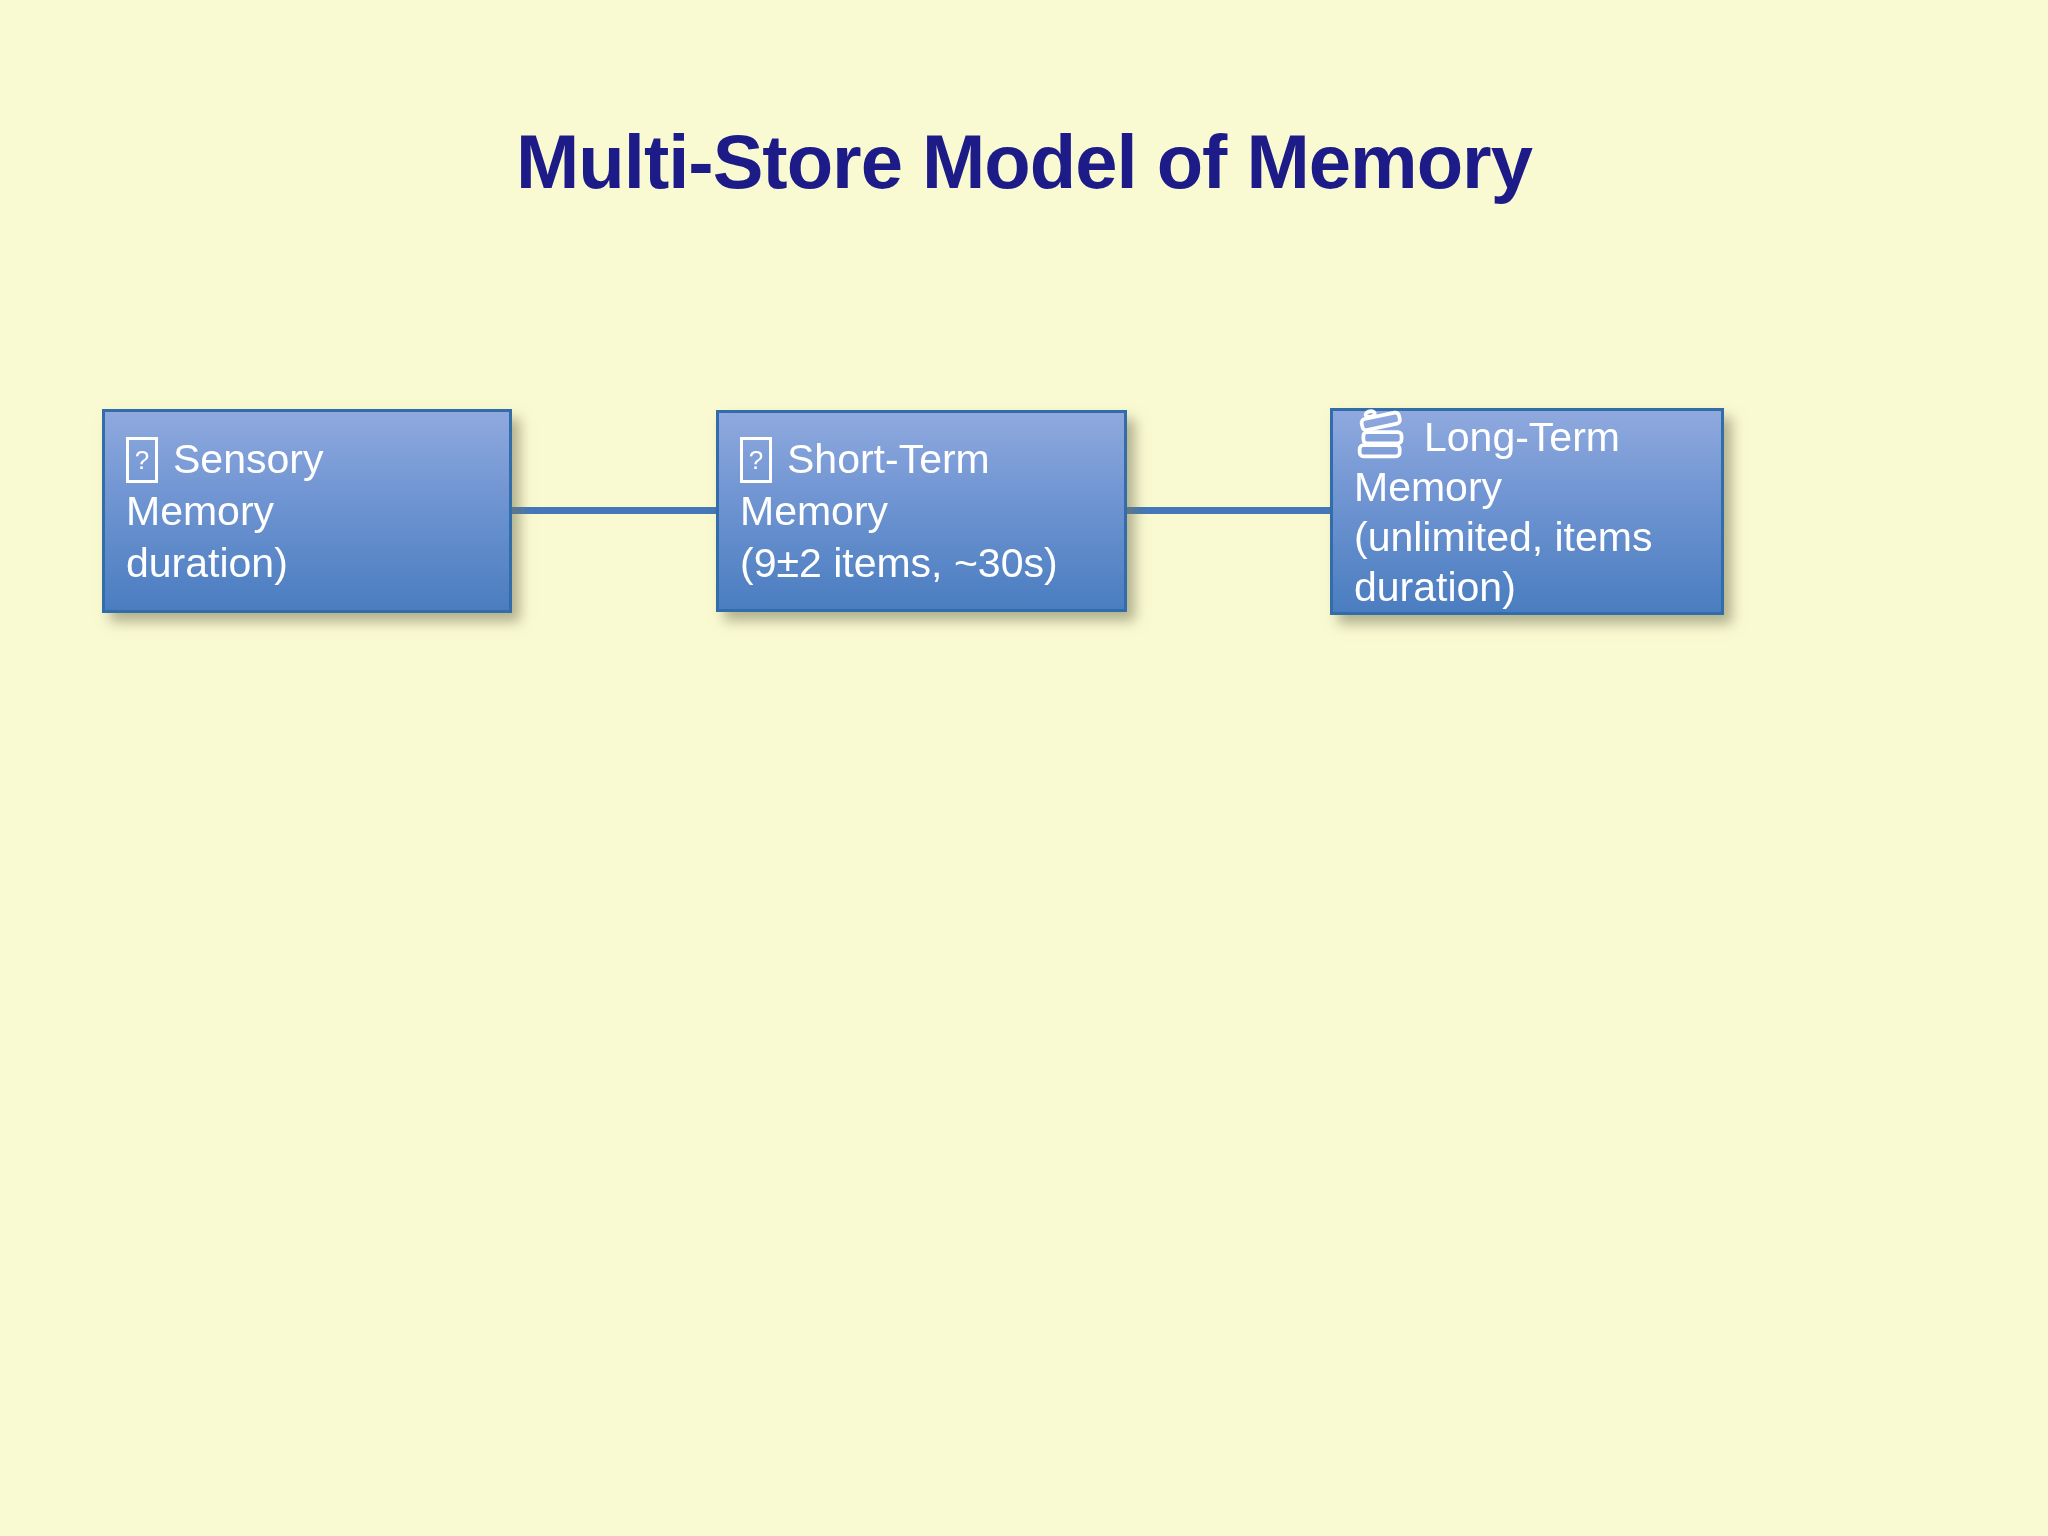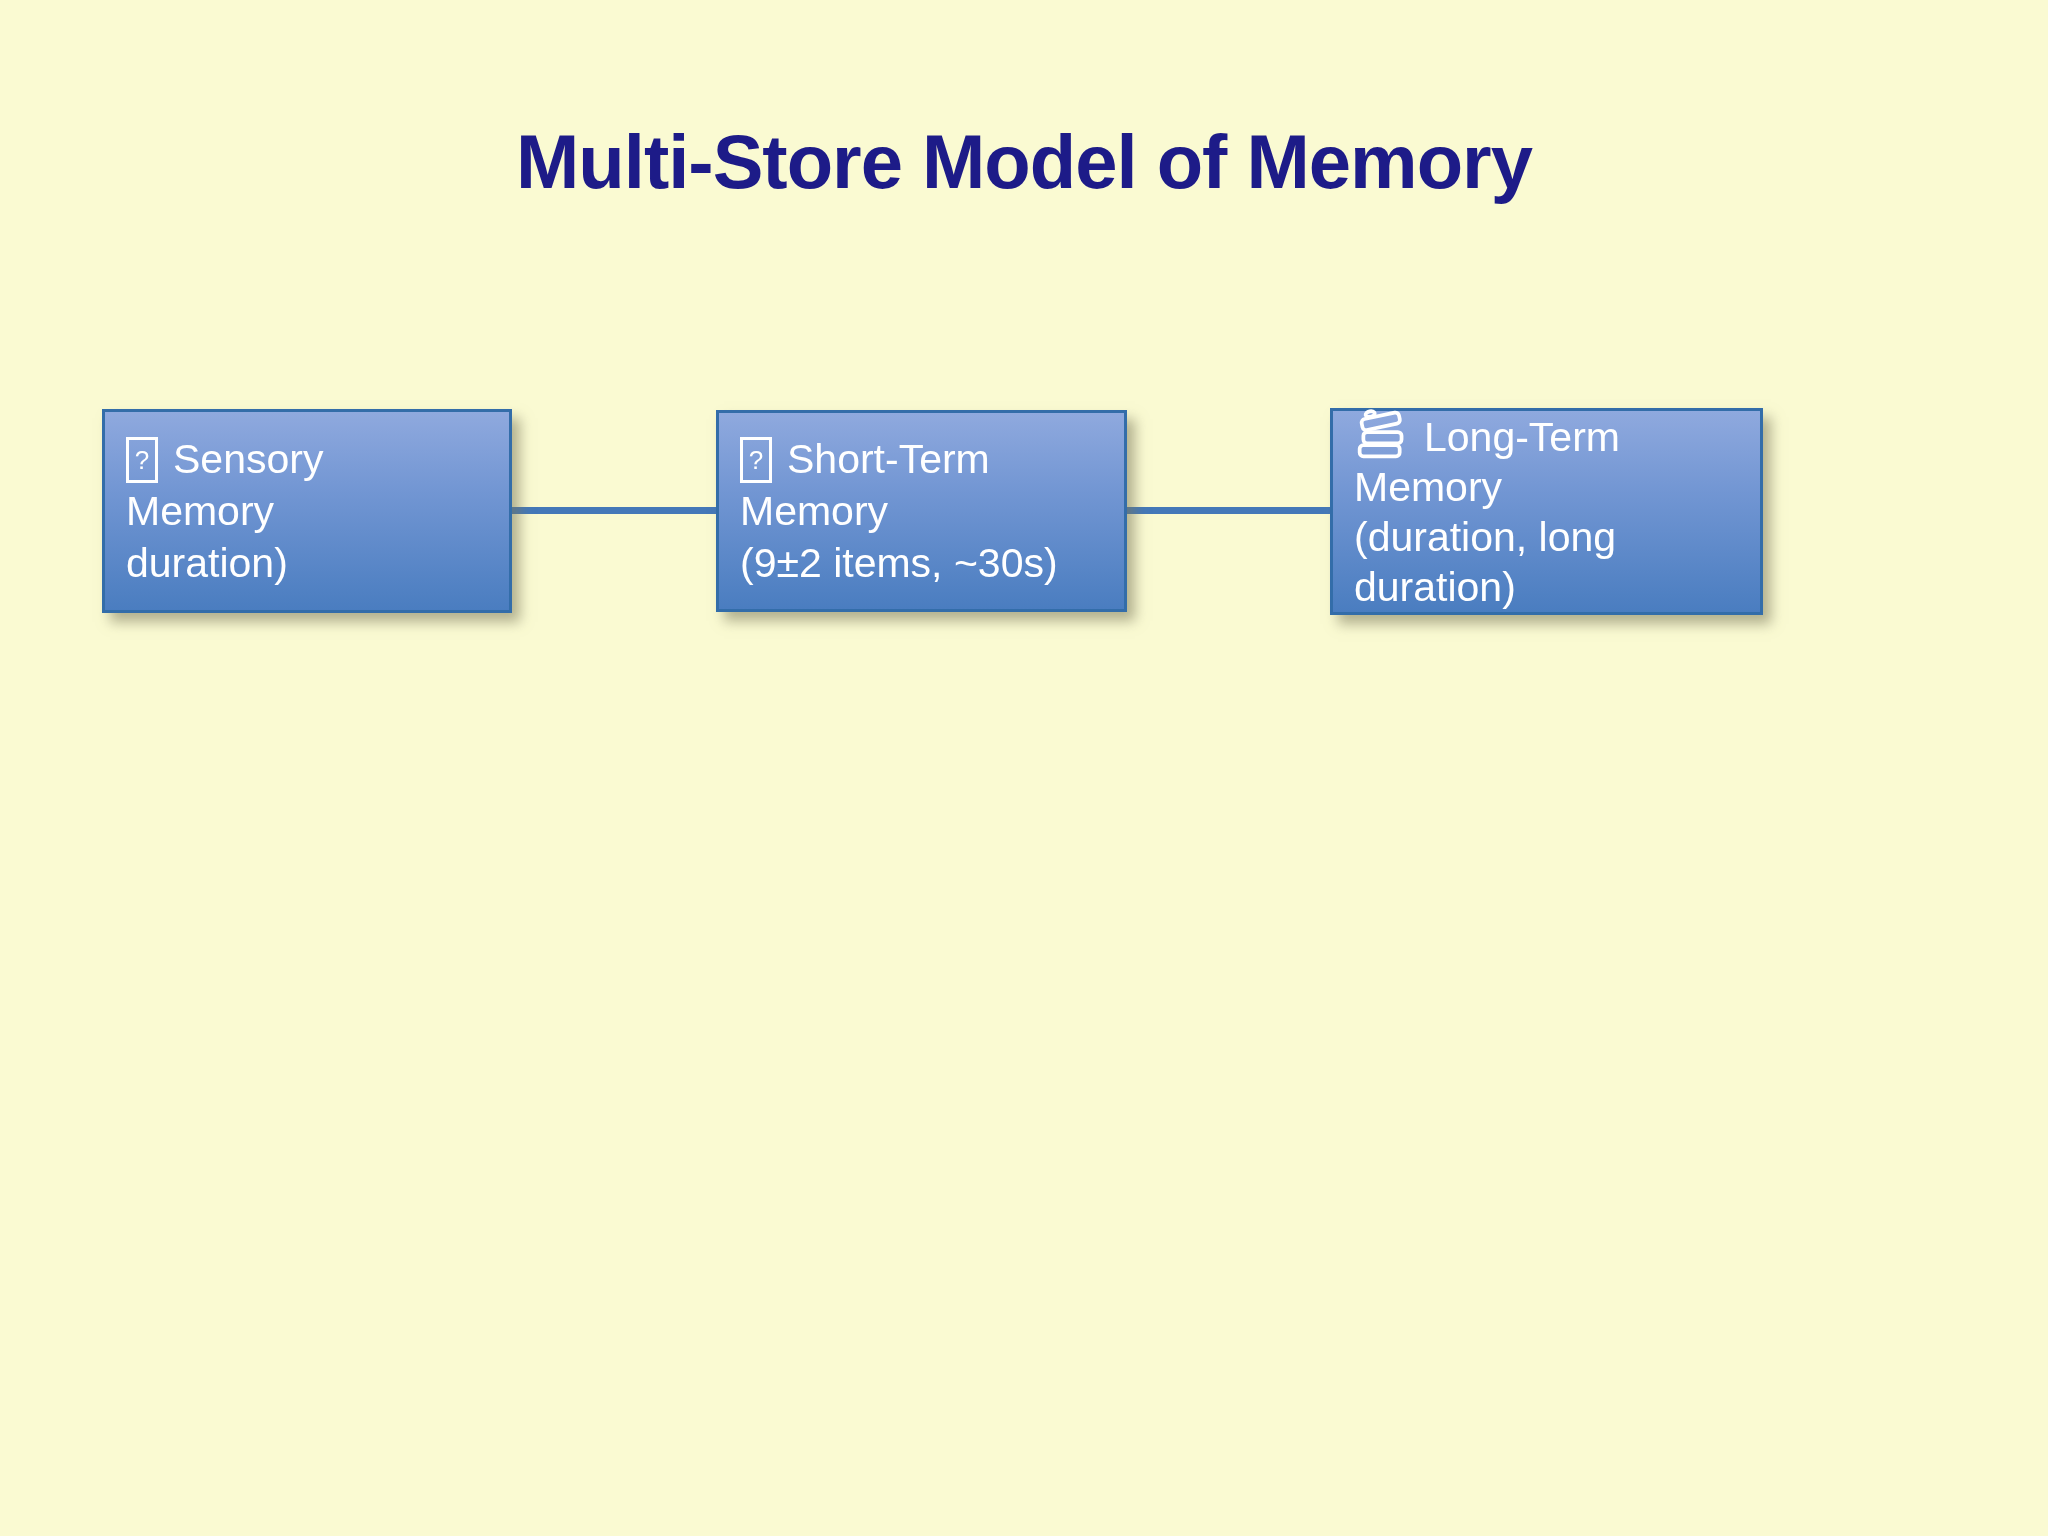--- a/index.html
+++ b/index.html
@@ -31,21 +31,21 @@
     color:#FFFFFF;
     font-size:41px;
     display:flex;
     flex-direction:column;
     justify-content:center;
     padding-left:21px;
     overflow:visible;
   }
   .node--sensory{left:102px;top:409px;width:410px;height:204px;}
   .node--short{left:716px;top:410px;width:411px;height:202px;}
-  .node--long{left:1330px;top:408px;width:433px;height:207px;}
+  .node--long{left:1330px;top:408px;width:394px;height:207px;}
 
   .nline{
     display:flex;
     align-items:center;
     height:52px;
     white-space:nowrap;
   }
 
   .tofu{
     display:inline-flex;
@@ -109,17 +109,17 @@
           <rect x="10" y="28" width="41" height="12" rx="4"></rect>
           <g transform="rotate(-12 26 16)">
             <rect x="8" y="11" width="41" height="12" rx="4"></rect>
             <ellipse cx="19" cy="7" rx="5" ry="3"></ellipse>
           </g>
         </g>
       </svg>
       <span>Long-Term</span>
     </div>
     <div class="nline">Memory</div>
-    <div class="nline">(duration, long</div>
+    <div class="nline">(unlimited, items</div>
     <div class="nline">duration)</div>
   </div>
 
 </div>
 
 </body></html>

